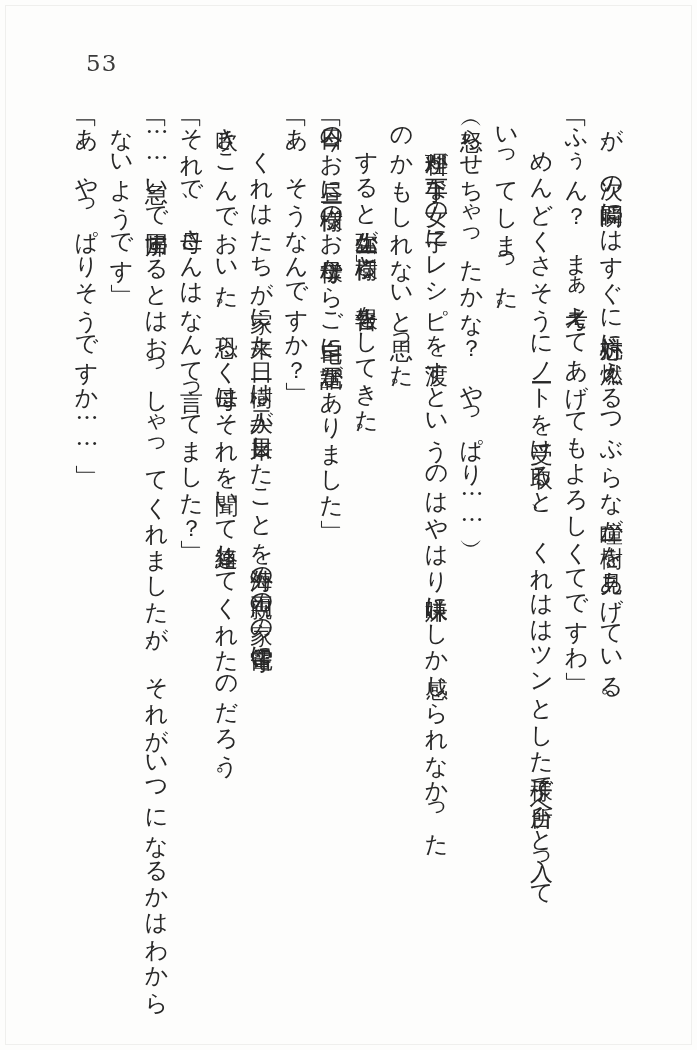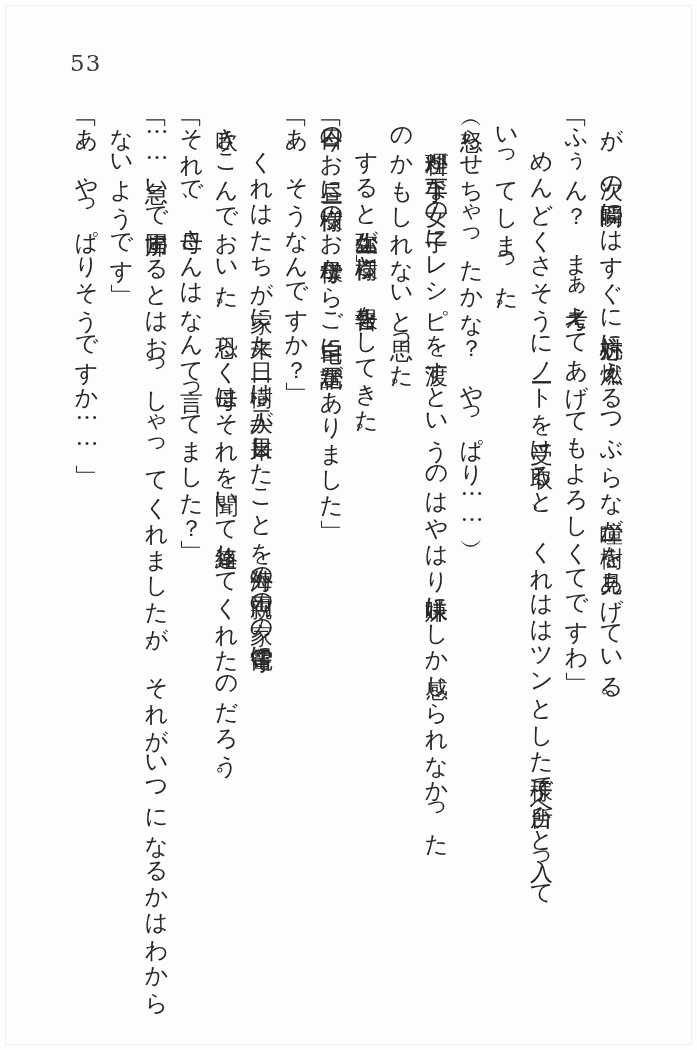--- a/index.html
+++ b/index.html
@@ -16,21 +16,21 @@
     font-family: "DejaVu Serif", "Liberation Serif", serif;
   }
   .frame {
     position: absolute;
     inset: 5px;
     border: 1px solid #efefed;
     pointer-events: none;
   }
   .page-number {
     position: absolute;
-    left: 70px;
+    left: 86px;
     top: 50px;
     font-size: 23px;
     color: #3a3a3a;
     letter-spacing: 1px;
     font-family: "DejaVu Serif", "Liberation Serif", serif;
   }
   .text-block {
     position: absolute;
     top: 112px;
     right: 68px;

